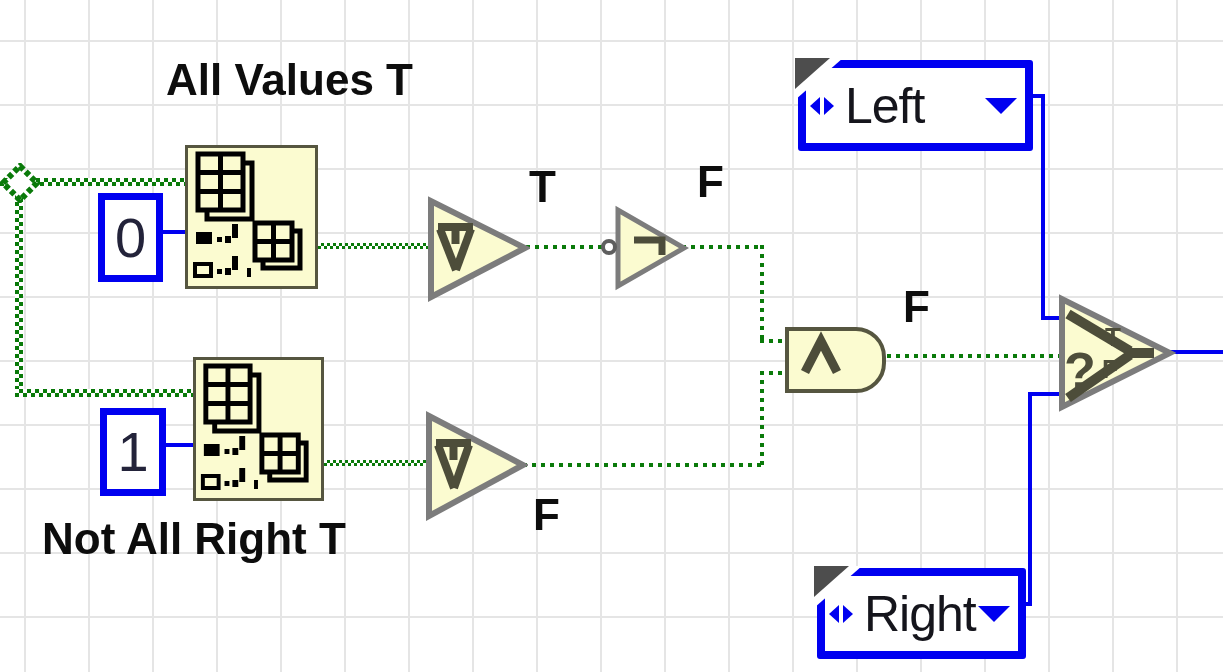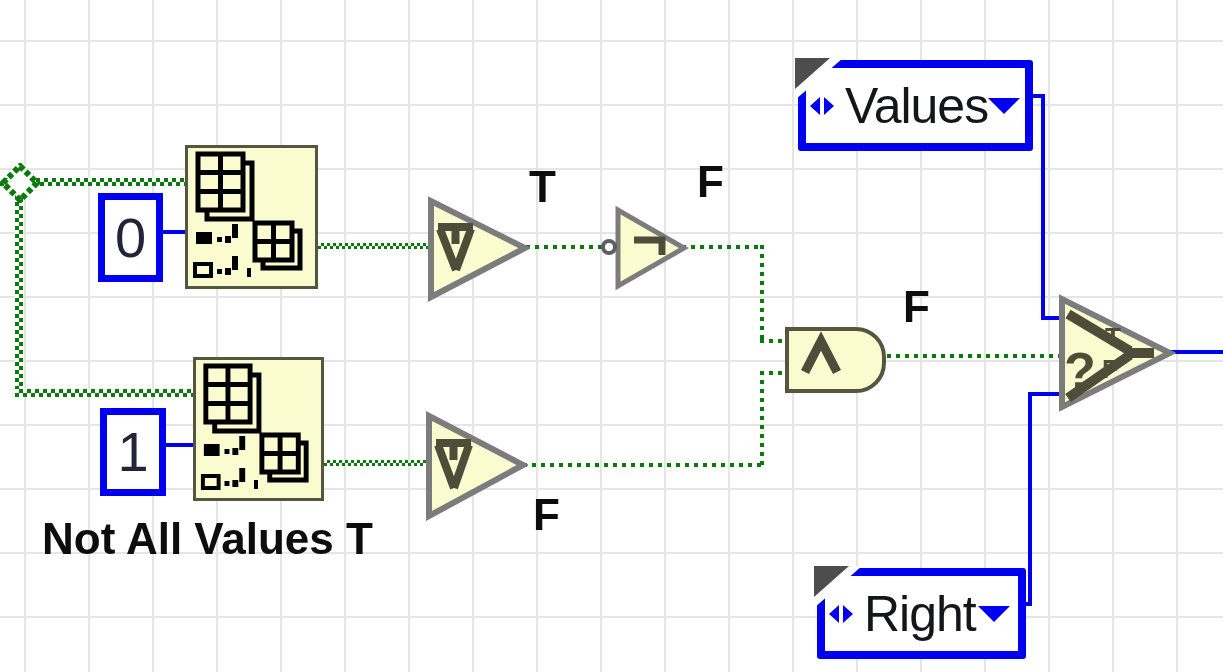--- a/index.html
+++ b/index.html
@@ -182,34 +182,35 @@
     <text class="fn-text" x="46" y="84" font-size="26">F</text>
   </svg>
 
   <div class="enum" style="left:798px;top:60px;width:219px;height:75px;">
     <span class="fold-white"></span>
     <span class="fold-dark"></span>
     <svg class="incdec" width="26" height="20" viewBox="0 0 26 20">
       <polygon points="11,1 11,19 1,10"></polygon>
       <polygon points="15,1 15,19 25,10"></polygon>
     </svg>
-    <span class="enum-text">Values</span>
+    <span class="enum-text">Left</span>
     <span class="ddtri"></span>
   </div>
 
   <div class="enum" style="left:817px;top:568px;width:193px;height:75px;">
     <span class="fold-white"></span>
     <span class="fold-dark"></span>
     <svg class="incdec" width="26" height="20" viewBox="0 0 26 20">
       <polygon points="11,1 11,19 1,10"></polygon>
       <polygon points="15,1 15,19 25,10"></polygon>
     </svg>
     <span class="enum-text">Right</span>
     <span class="ddtri"></span>
   </div>
 
-  <div class="freelabel" style="left:42px;top:517px;">Not All Values T</div>
+  <div class="freelabel" style="left:166px;top:58px;">All Values T</div>
+  <div class="freelabel" style="left:42px;top:517px;">Not All Right T</div>
   <div class="probe" style="left:529px;top:165px;">T</div>
   <div class="probe" style="left:697px;top:160px;">F</div>
   <div class="probe" style="left:903px;top:285px;">F</div>
   <div class="probe" style="left:533px;top:493px;">F</div>
 
 </div>
 
 </body></html>

